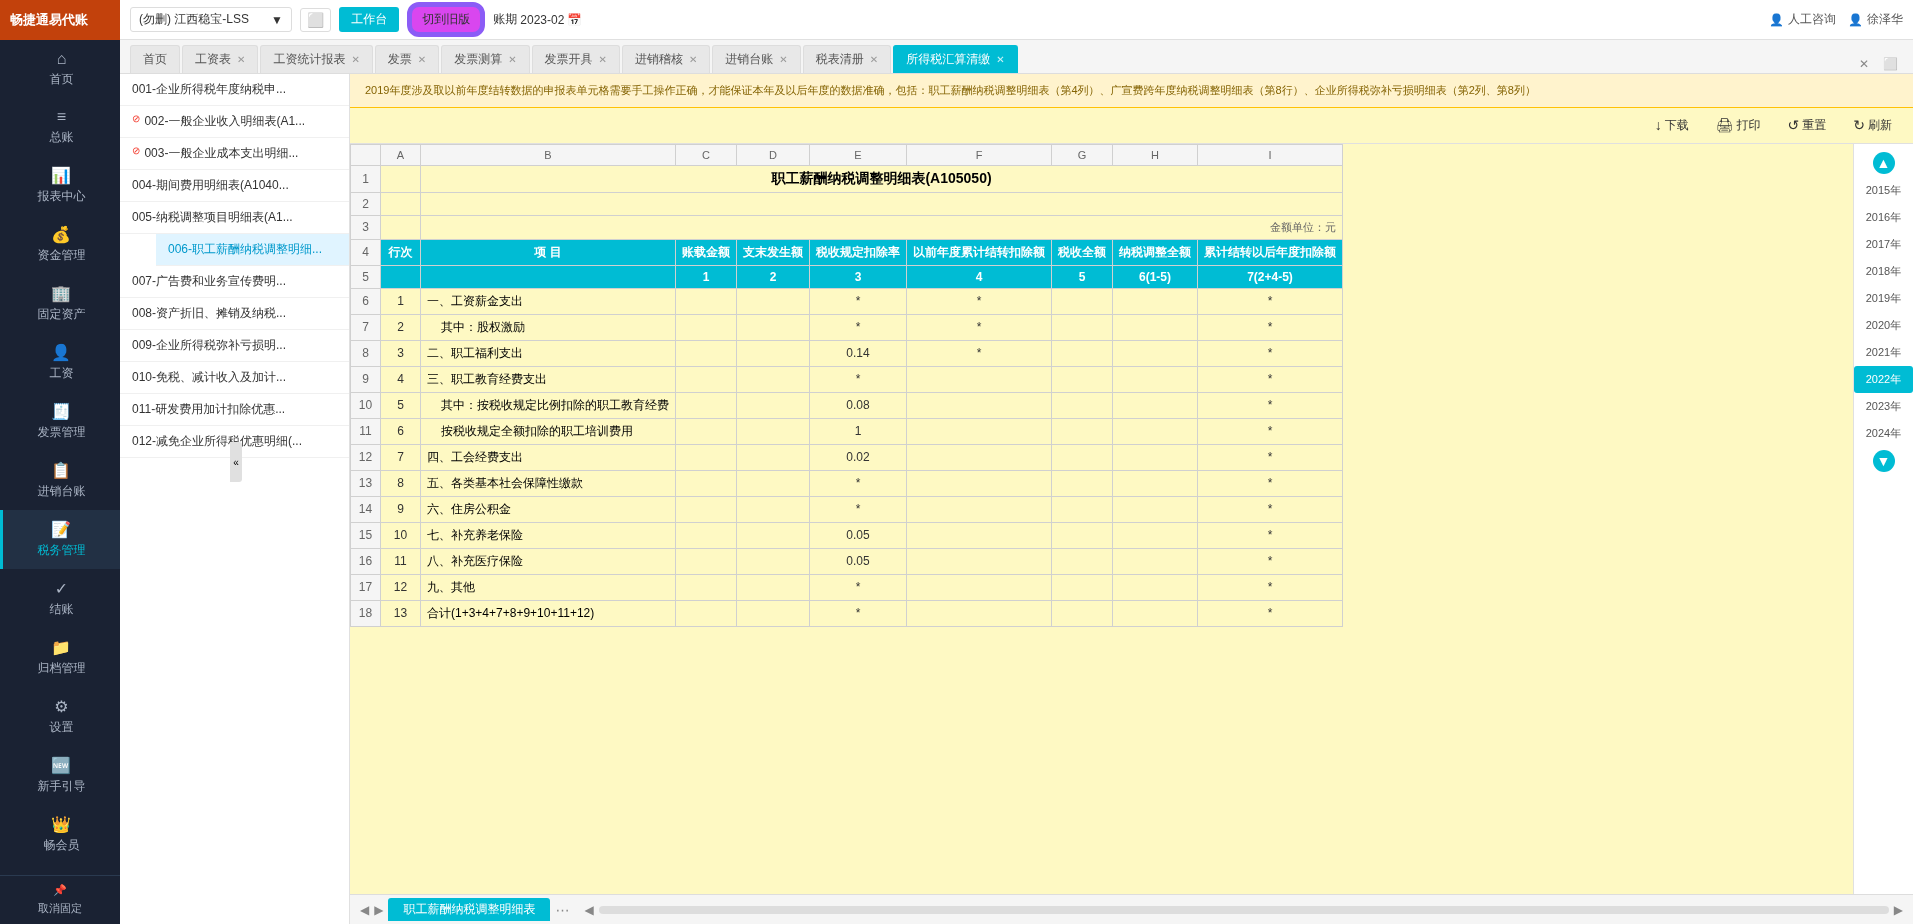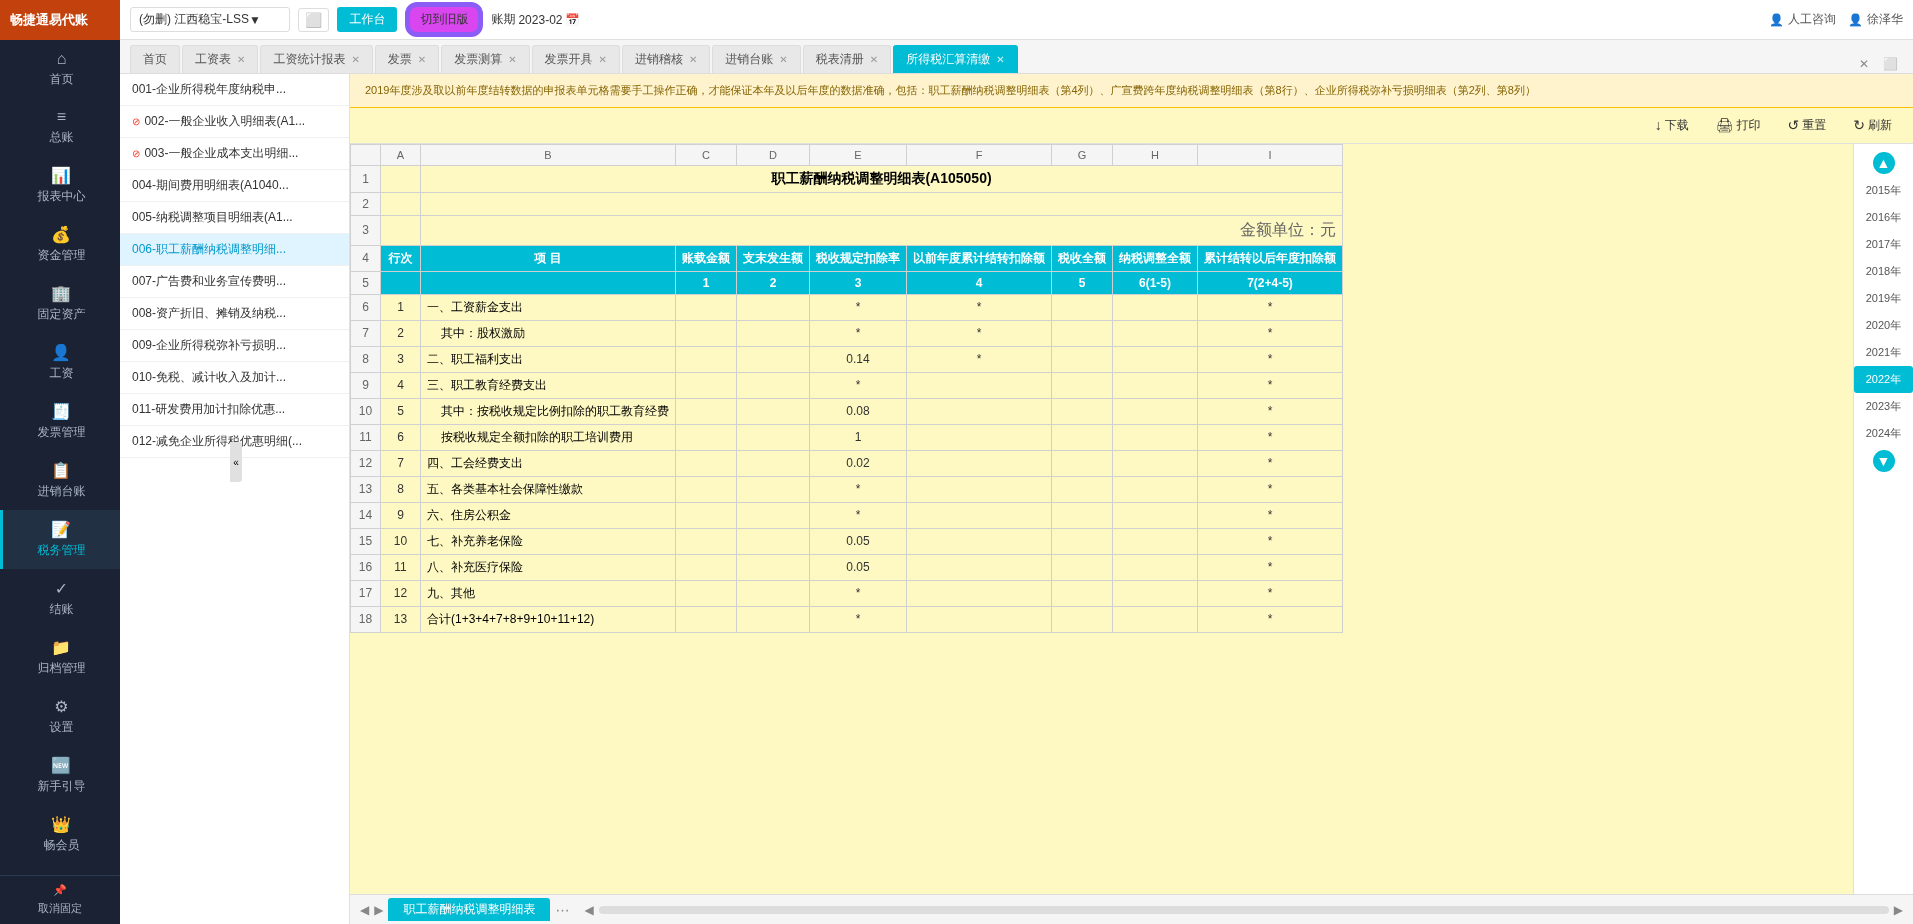--- a/index.html
+++ b/index.html
@@ -70,21 +70,21 @@
       gap: 8px;
     }
     .topbar-company {
       border: 1px solid #ddd;
       border-radius: 3px;
       padding: 3px 8px;
       font-size: 12px;
       color: #333;
       display: flex;
       align-items: center;
-      gap: 0;
+      gap: 22px;
       cursor: pointer;
       min-width: 160px;
     }
     .topbar-btn {
       background: #00bcd4;
       color: white;
       border: none;
       border-radius: 3px;
       padding: 4px 12px;
       font-size: 12px;
@@ -174,24 +174,23 @@
       overflow-y: auto;
       flex-shrink: 0;
     }
     .form-list-item {
       padding: 7px 12px;
       font-size: 12px;
       cursor: pointer;
       color: #333;
       border-bottom: 1px solid #f0f0f0;
       display: flex;
-      align-items: center;
       gap: 4px;
     }
-    .form-list-item.active { background: #e0f4ff; color: #0099cc; }
+    .form-list-item.active { background: #e0f4ff; color: #0099cc; margin-left: 36px; }
     .form-list-item .error-icon { color: #f44336; font-size: 10px; }
 
     
     .right-panel {
       flex: 1;
       display: flex;
       flex-direction: column;
       overflow: hidden;
       background: #fef9c3;
     }
@@ -591,21 +590,21 @@
 
               <tr>
                 <td class="row-header">2</td>
                 <td></td>
                 <td colspan="8"></td>
               </tr>
 
               <tr>
                 <td class="row-header">3</td>
                 <td></td>
-                <td colspan="8" style="text-align:right;font-size:16px;color:#666;">
+                <td colspan="8" style="text-align:right;font-size:11px;color:#666;">
                   <span>金额单位：元</span>
                 </td>
               </tr>
 
               <tr>
                 <td class="row-header">4</td>
                 <td class="header-cyan" style="width:40px;">行次</td>
                 <td class="header-cyan" style="min-width:200px;">项 目</td>
                 <td class="header-cyan">账载金额</td>
                 <td class="header-cyan">支末发生额</td>

